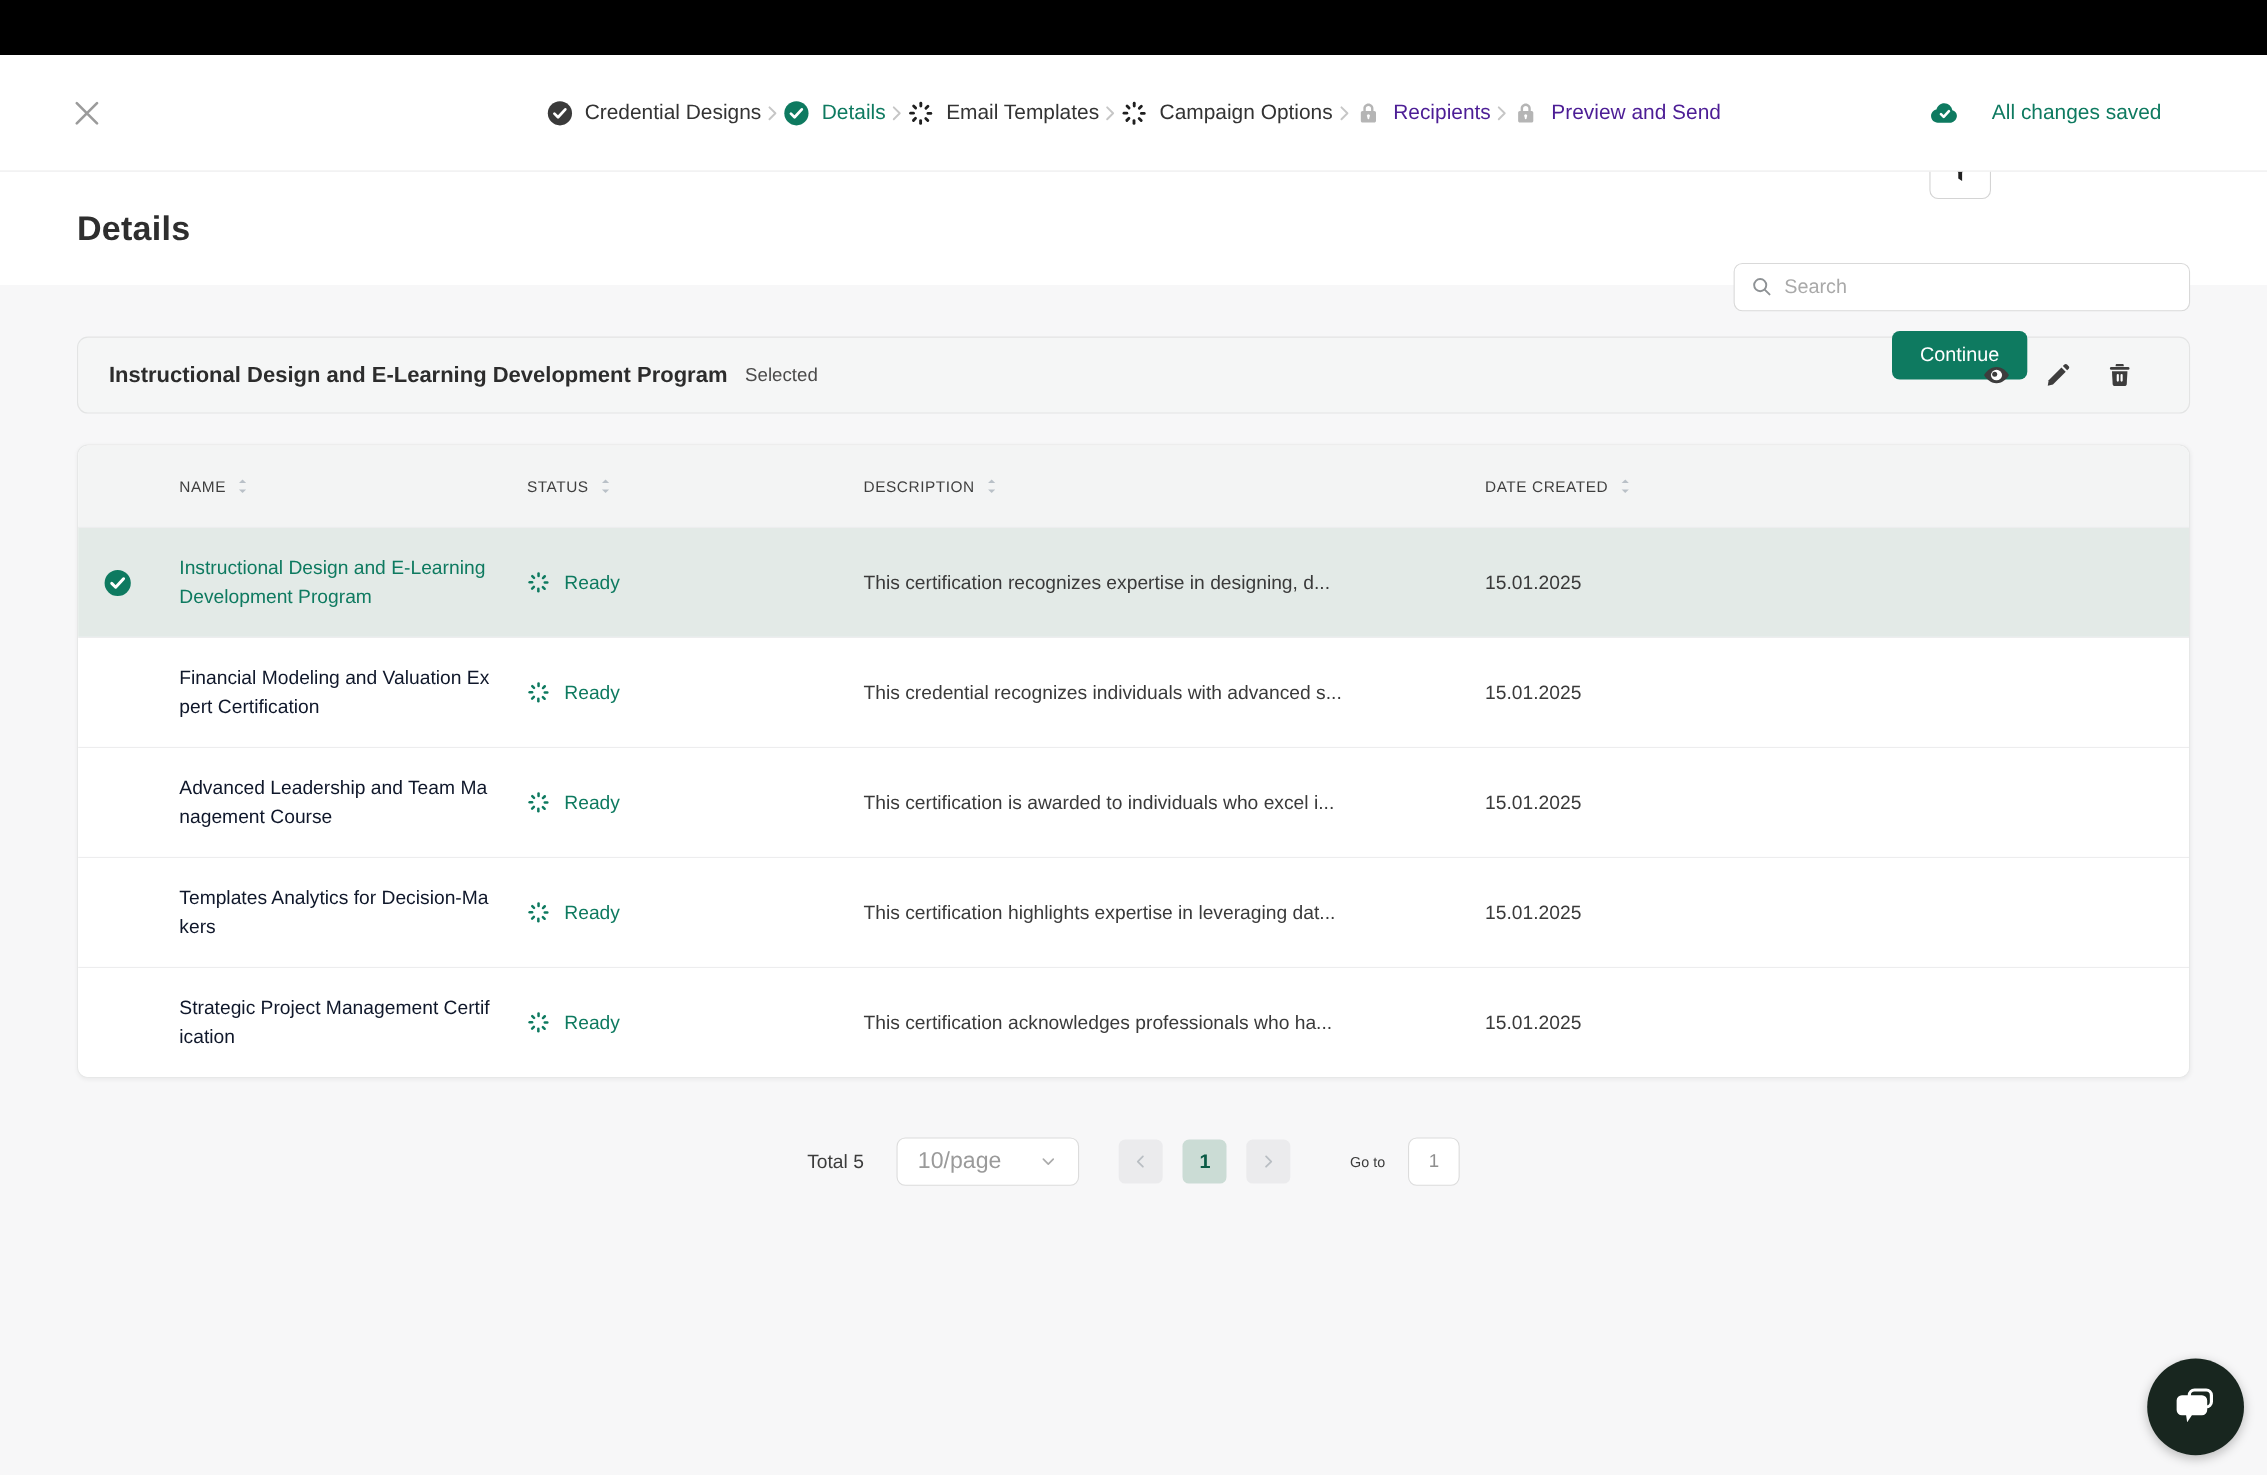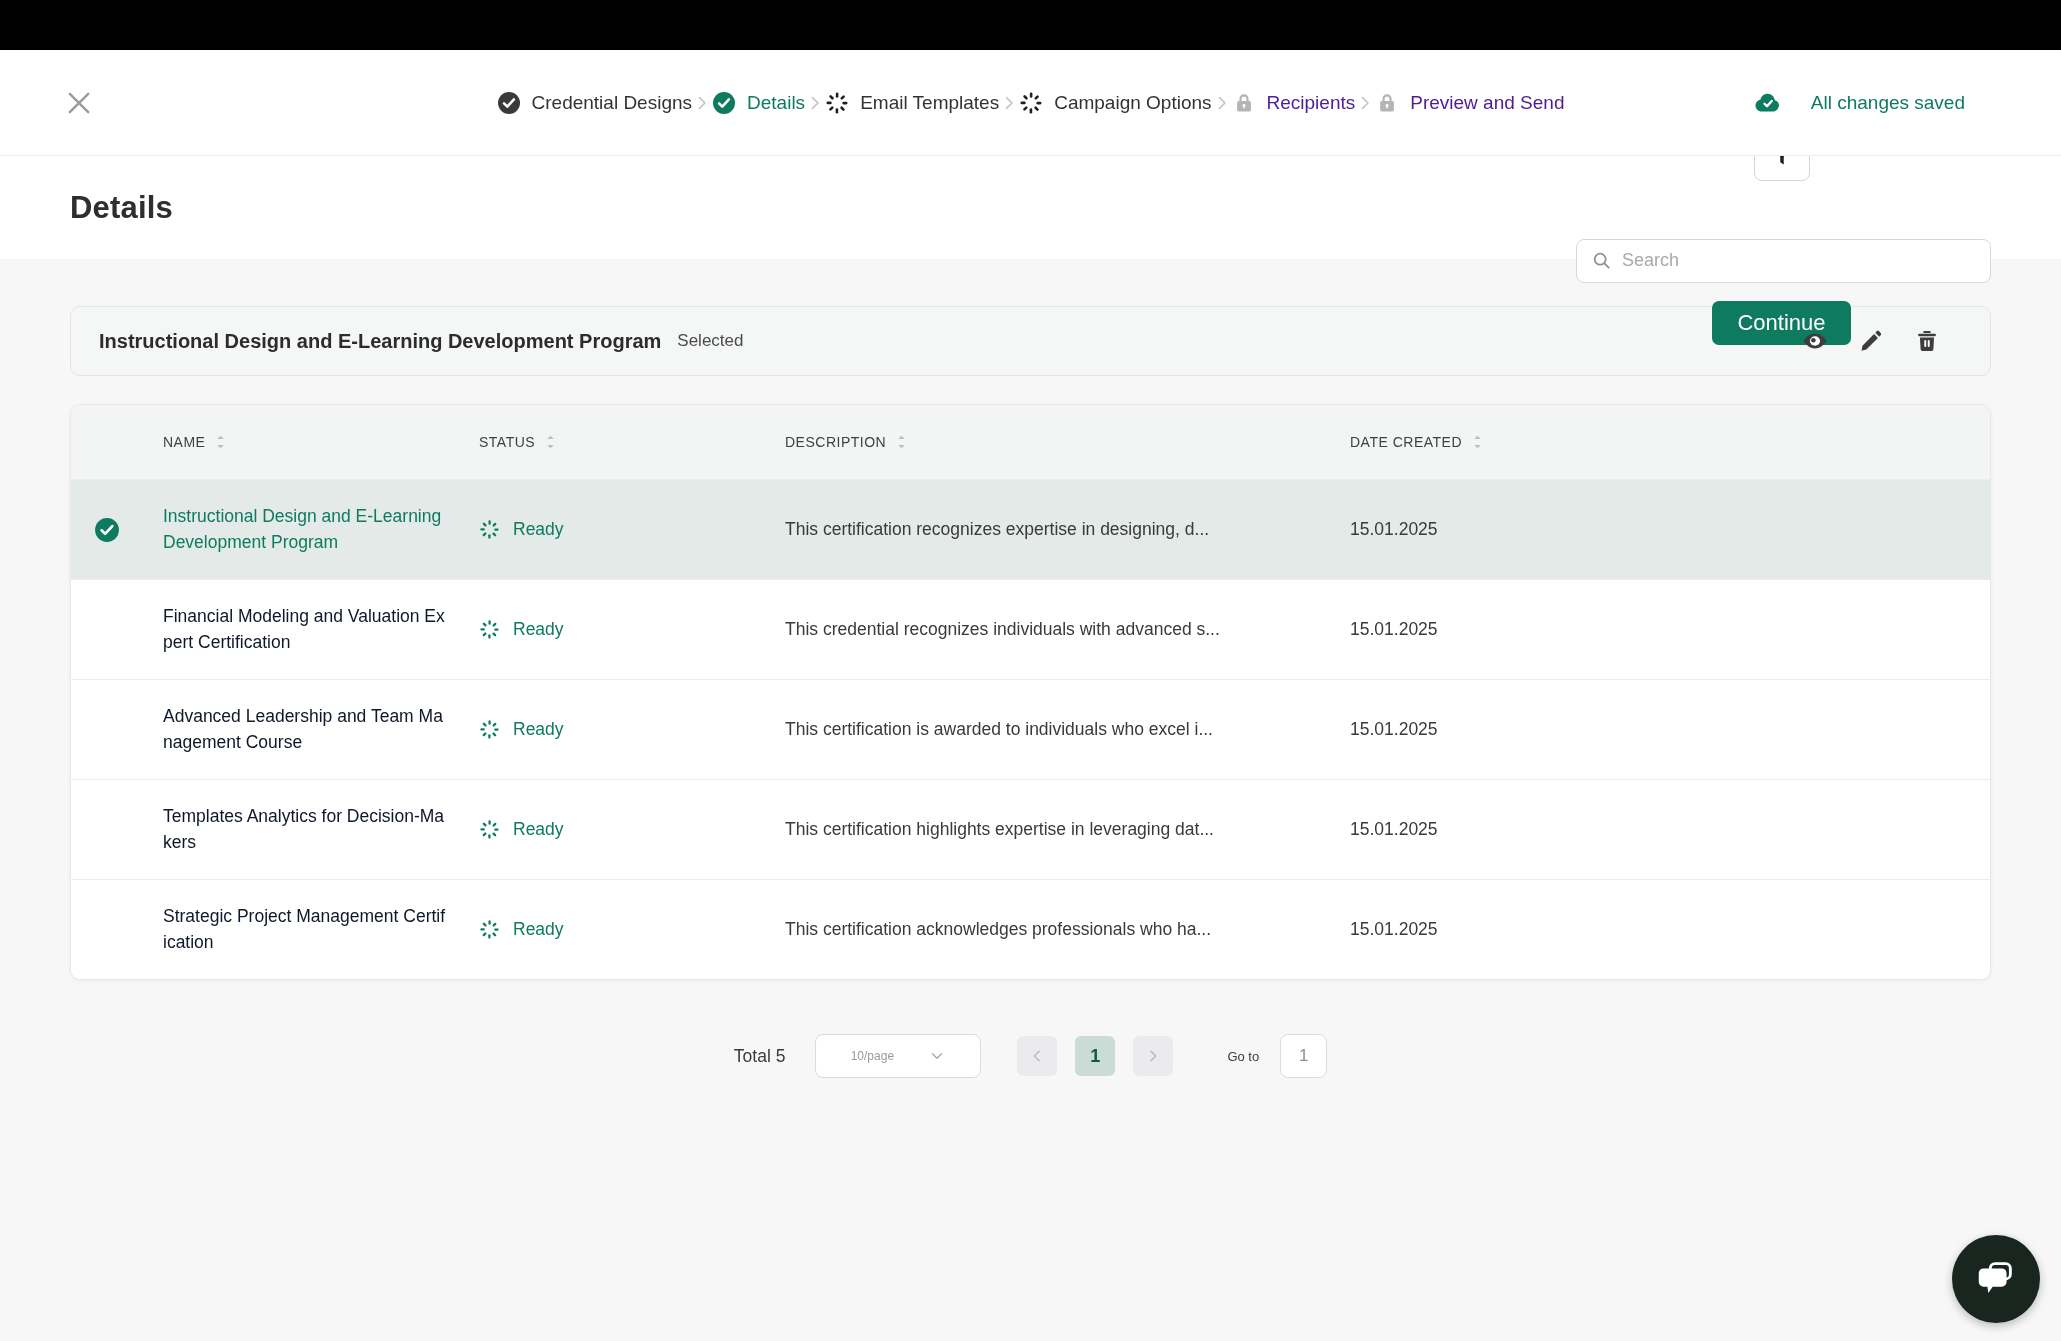--- a/index.html
+++ b/index.html
@@ -61,21 +61,21 @@
   }
   .search-box svg { width:21px; height:21px; flex:none; }
   .search-box input {
     border:none; outline:none; font-size:18px; color:#3a3a3a; width:100%;
     font-family:inherit; background:transparent;
   }
   .search-box input::placeholder { color:#a9a9a9; }
   .btn-continue {
     height:44px; padding:0 25px; margin-left:0;
     background:var(--accent,#0E7A60); color:#fff; border:none; border-radius:7px;
-    font-size:22px; cursor:pointer; font-family:inherit;text-align:right;
+    font-size:18px; cursor:pointer; font-family:inherit;text-align:right;
   }
 
   
   .content { padding:0 70px; }
 
   .sel-banner {
     margin-top:47px; height:70px; background:#f5f6f6;
     border:1px solid #e3e4e4; border-radius:10px;
     display:flex; align-items:center; padding:0 28px;
   }
@@ -111,21 +111,21 @@
   .cell-date { padding-left:2px; font-size:17.5px; color:#3a3a3a; }
 
   
   .pager {
     margin-top:54px; display:flex; align-items:center; justify-content:center; gap:0;
   }
   .pg-total { font-size:17.5px; color:#3c3c3c; }
   .pg-size {
     width:166px; height:44px; background:#fff; border:1px solid #dcdcdc; border-radius:8px;
     display:flex; align-items:center; justify-content:center; gap:34px;
-    margin-left:30px; font-size:12px; color:#9a9a9a; cursor:pointer;
+    margin-left:30px; font-size:21px; color:#9a9a9a; cursor:pointer;
   }
   .pg-size svg { width:18px; height:18px; }
   .pg-btn {
     width:40px; height:40px; border-radius:6px; background:#ebebed; border:none;
     display:flex; align-items:center; justify-content:center; cursor:pointer;
   }
   .pg-btn svg { width:16px; height:16px; }
   .pg-prev { margin-left:36px; }
   .pg-page {
     width:40px; height:40px; border-radius:6px; margin-left:18px;

